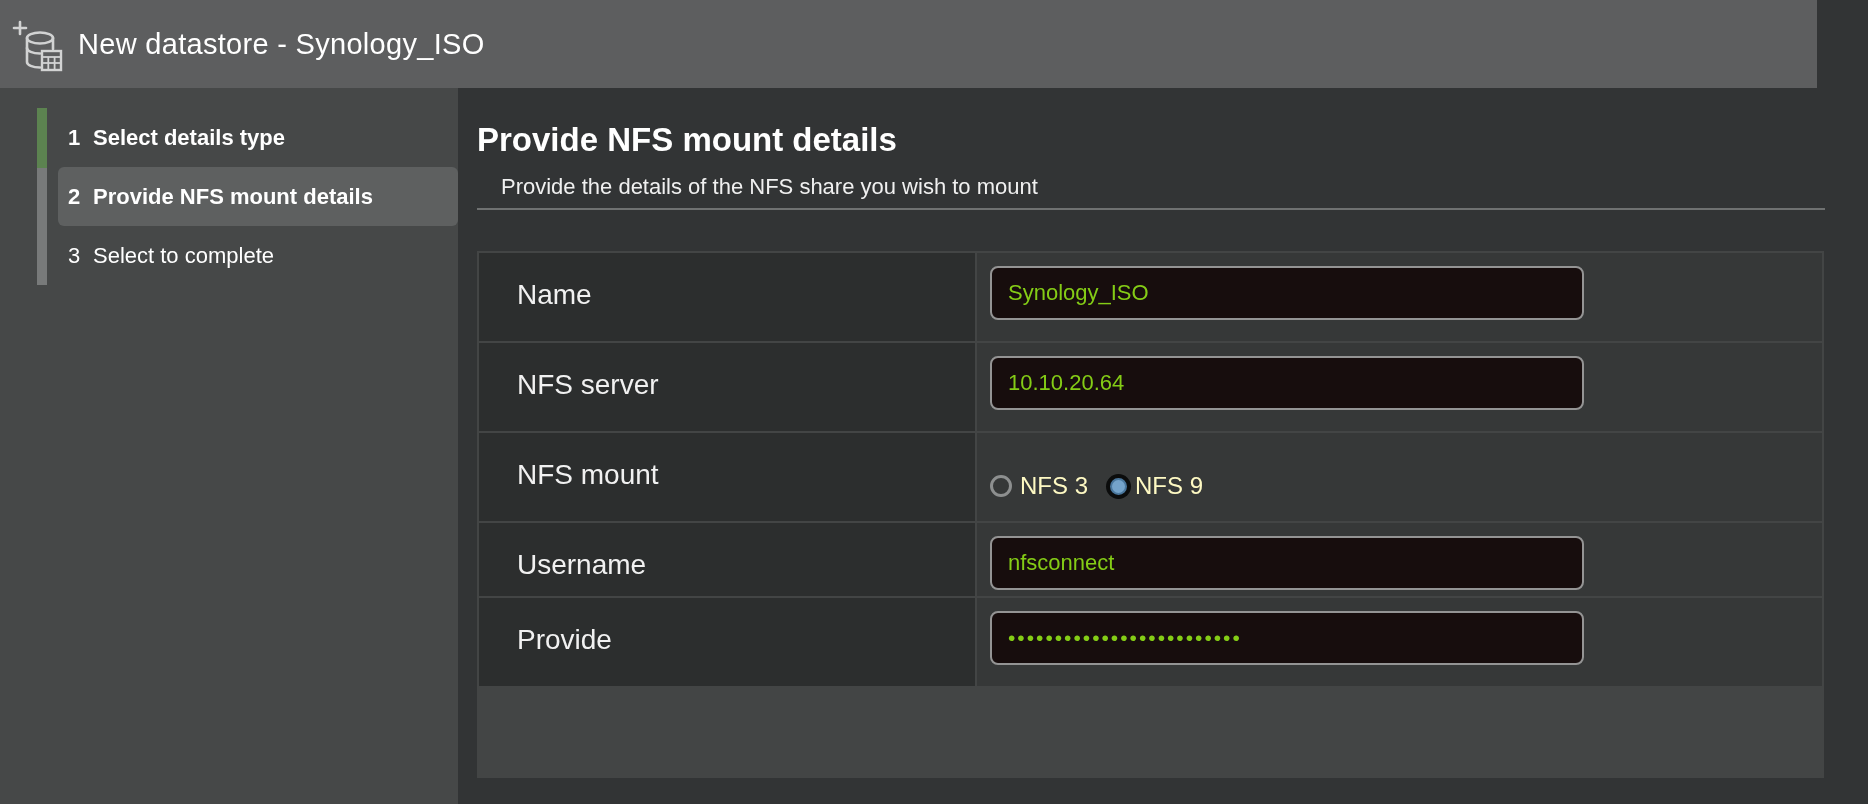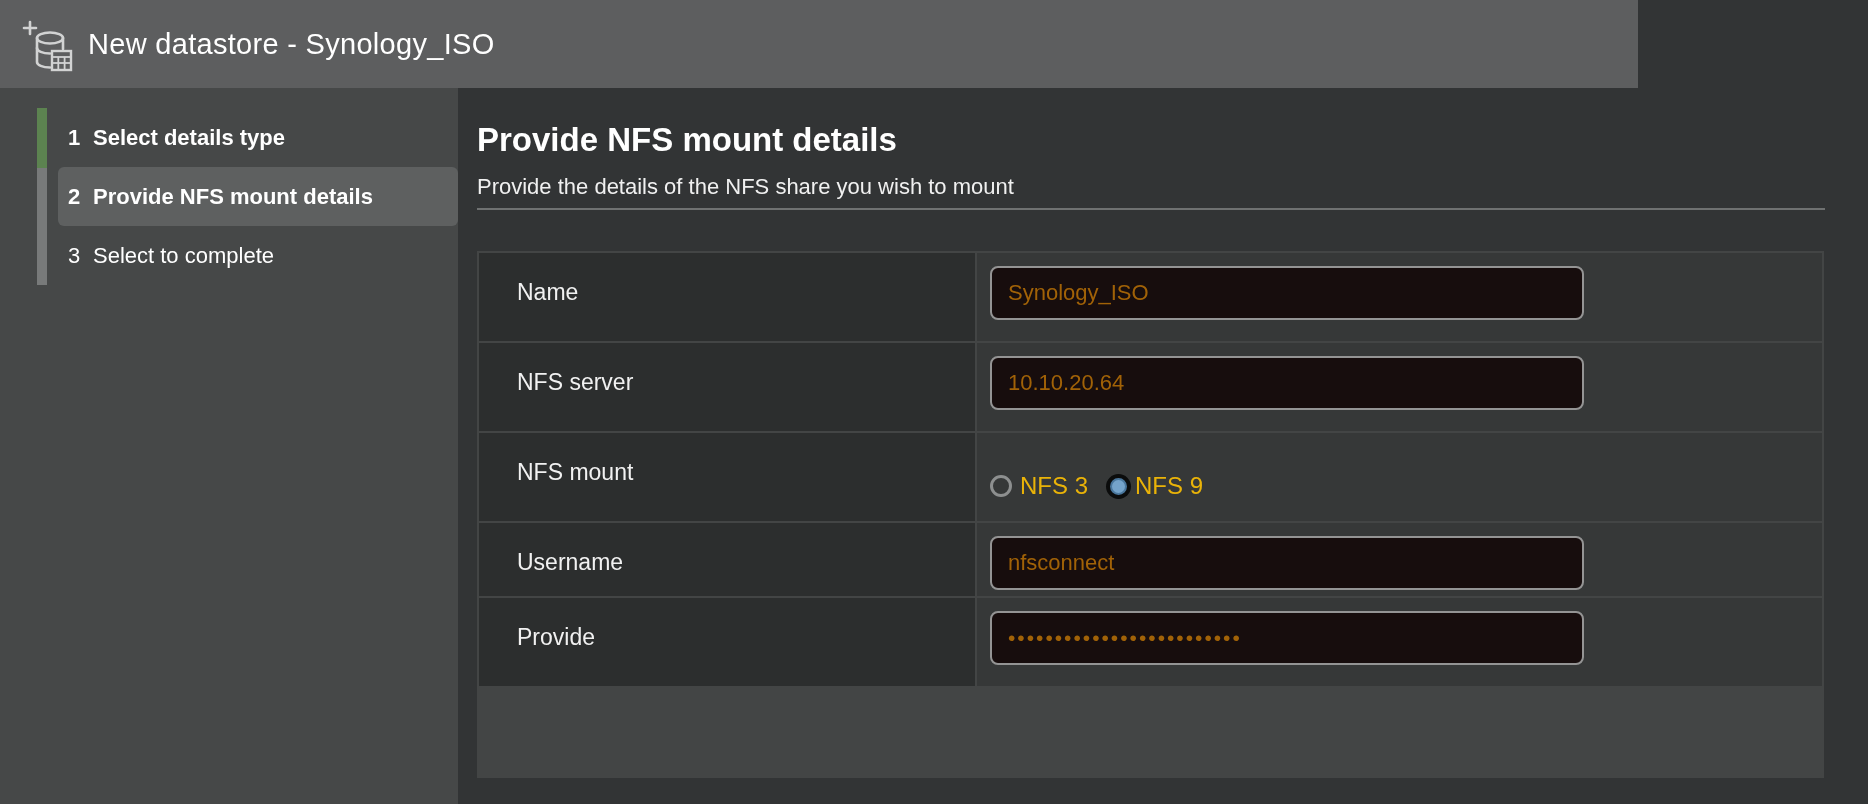--- a/index.html
+++ b/index.html
@@ -7,24 +7,24 @@
   body {
     font-family: "Liberation Sans", "DejaVu Sans", sans-serif;
     background: #323435;
     color: #f2f2f2;
     -webkit-font-smoothing: antialiased;
   }
   .screen { position: relative; width: 1868px; height: 804px; }
 
   
   .titlebar {
-    position: absolute; top: 0; left: 0; width: 1638px; height: 88px;
+    position: absolute; top: 0; left: 0; width: 1817px; height: 88px;
     background: #5d5e5f;
     display: flex; align-items: center;
-    padding-left: 22px;
+    padding-left: 12px;
   }
   .ds-icon { display: inline-block; width: 52px; height: 58px; margin-top: 4px; }
   .titlebar h1 {
     font-size: 29px; font-weight: 400; color: #ffffff;
     margin-left: 14px; letter-spacing: 0.3px;
   }
 
   
   .layout { position: absolute; top: 88px; left: 0; width: 1868px; height: 716px; display: flex; }
 
@@ -40,48 +40,48 @@
     font-size: 22px; color: #ffffff; font-weight: 700;
     cursor: default;
   }
   .step .num { width: 16px; text-align: left; }
   .step.current { background: #5e6060; border-radius: 6px; }
   .step.future { font-weight: 400; }
 
   
   .main { flex: 1; padding: 0 43px 0 19px; }
   .main h2 { margin-top: 32px; font-size: 33px; line-height: 40px; font-weight: 700; color: #ffffff; }
-  .main .sub { margin-top: 14px; font-size: 22px; line-height: 26px; color: #f0f0f0; }
+  .main .sub { margin-top: 14px; font-size: 22px; line-height: 26px; color: #f0f0f0; margin-left: 24px; }
   .divider { margin-top: 8px; border: none; border-top: 2px solid #6f7171; width: 100%; }
 
   
   .form-table {
     margin-top: 41px; width: 1347px;
     background: #434545; padding: 2px;
     display: grid;
     grid-template-columns: 496px 1fr;
     grid-template-rows: 88px 88px 88px 73px 88px 88px;
     gap: 2px;
   }
   .cell-label {
     background: #2c2e2e; padding: 26px 0 0 38px;
-    font-size: 23px; color: #f1f1f1;
+    font-size: 28px; color: #f1f1f1;
   }
   .cell-value { background: #363838; padding: 13px 0 0 13px; }
   .text-input {
     width: 594px; height: 54px;
-    background: #170d0d; color: #a16207;
+    background: #170d0d; color: #84cc16;
     border: 2px solid #949494; border-radius: 8px;
     font-size: 22px; padding: 0 16px;
     font-family: "Liberation Sans", "DejaVu Sans", sans-serif;
     outline: none;
   }
   .text-input.password { font-size: 21px; letter-spacing: 2px; }
 
-  .radio-cell { display: flex; align-items: center; padding-top: 18px; font-size: 24px; color: #eab308; }
+  .radio-cell { display: flex; align-items: center; padding-top: 18px; font-size: 24px; color: #fef9c3; }
   .radio-off {
     width: 22px; height: 22px; border-radius: 50%;
     border: 3px solid #8d8f8f; background: transparent;
     flex: 0 0 22px; cursor: pointer;
   }
   .radio-on {
     width: 17px; height: 17px; border-radius: 50%;
     background: #74a3ca; border: 2px solid #49769c;
     box-shadow: 0 0 0 4px #0b0c0c;
     flex: 0 0 17px; margin-left: 22px; cursor: pointer;

